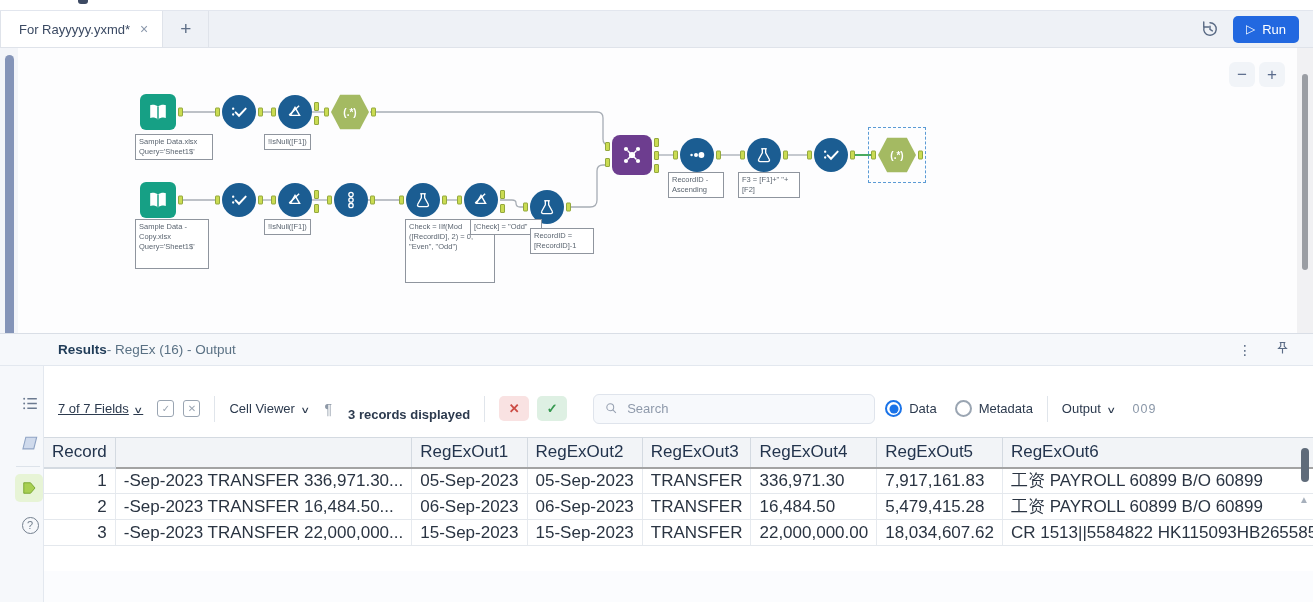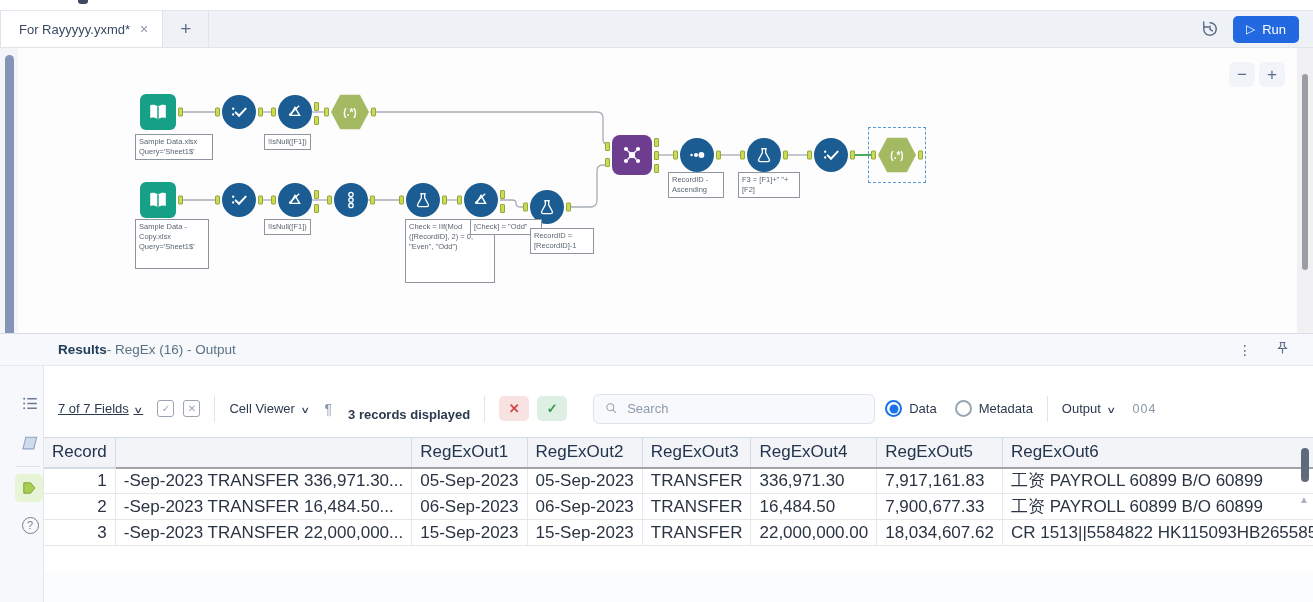--- a/index.html
+++ b/index.html
@@ -394,21 +394,21 @@
         </div>
         <div class="item" style="margin-left:18px">
           <span class="radio"></span>
           <span>Metadata</span>
         </div>
         <div class="vdiv"></div>
         <div class="item">
           <span>Output</span>
           <span class="chev" style="margin-left:7px">∨</span>
         </div>
-        <span class="counter" style="margin-left:18px">004</span>
+        <span class="counter" style="margin-left:18px">009</span>
       </div>
 
       <table class="rtable">
         <colgroup>
           <col style="width:100px">
             <col style="width:218px">
             <col style="width:130px">
             <col style="width:130px">
           <col style="width:120px">
             <col style="width:120px">
@@ -438,21 +438,21 @@
             <td>7,917,161.83</td>
             <td>工资 PAYROLL 60899 B/O 60899</td>
           </tr>
           <tr>
             <td class="rec">2</td>
             <td>-Sep-2023 TRANSFER  16,484.50...</td>
             <td>06-Sep-2023</td>
             <td>06-Sep-2023</td>
             <td>TRANSFER</td>
             <td>16,484.50</td>
-            <td>7,900,677.33</td>
+            <td>5,479,415.28</td>
             <td>工资 PAYROLL 60899 B/O 60899</td>
           </tr>
           <tr>
             <td class="rec">3</td>
             <td>-Sep-2023 TRANSFER  22,000,000...</td>
             <td>15-Sep-2023</td>
             <td>15-Sep-2023</td>
             <td>TRANSFER</td>
             <td>22,000,000.00</td>
             <td>18,034,607.62</td>

